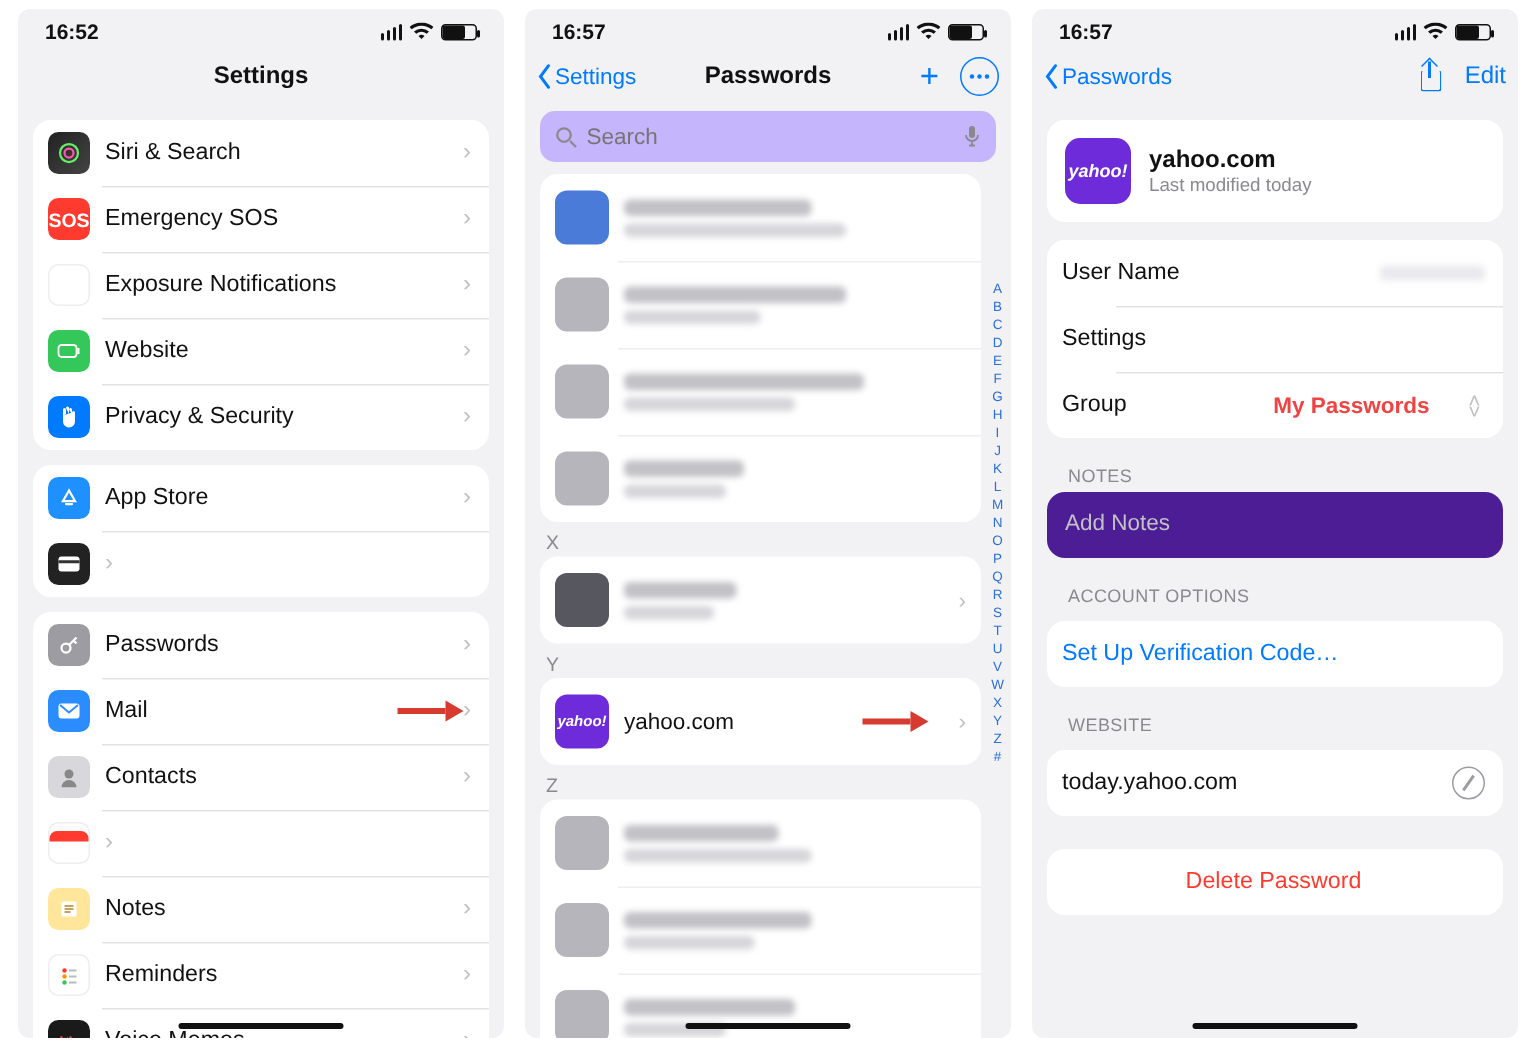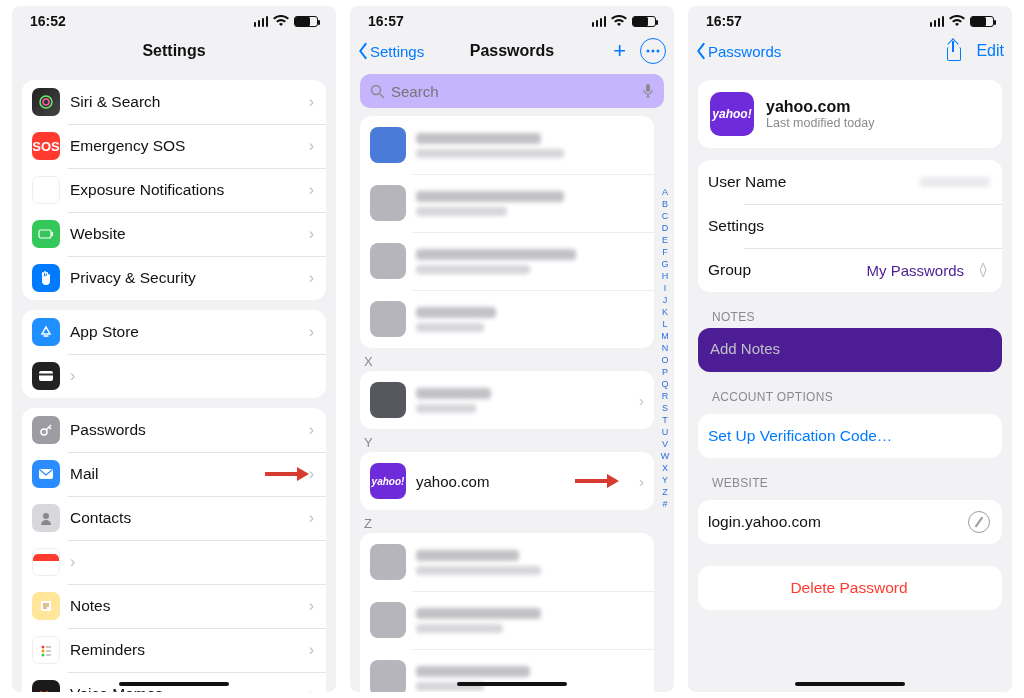--- a/index.html
+++ b/index.html
@@ -54,21 +54,21 @@
     position:relative;
   }
   .row + .row::before {
     content:""; position:absolute; left:46px; right:0; top:0; height:1px; background:#e3e3e6;
   }
   .row .icon {
     width:28px;height:28px;border-radius:7px;display:flex;align-items:center;justify-content:center;margin-right:10px;flex:none;color:#fff;font-size:13px;font-weight:700;
   }
   .row .label { flex:1; font-size:15.5px; }
   .row .chev { color:#c0c0c4; font-size:16px; }
-  .row .value { color:#4c1d95; font-size:15px; margin-right:12px; }
+  .row .value { color:#ef4444; font-size:15px; margin-right:23px;font-weight:bold; }
   .row.link .label { color:#007aff; }
   .row.danger { justify-content:center; color:#ff3b30; font-size:15.5px; }
 
   .sect-label { text-transform:uppercase; color:#8a8a8e; font-size:12px; margin:18px 24px 4px; letter-spacing:.3px; }
 
   
   .hdr-card { margin:10px 10px 0; background:#fff; border-radius:12px; padding:12px; display:flex; gap:12px; align-items:center; }
   .yahoo-ico { width:44px;height:44px;border-radius:10px;background:#6e2bd9;display:flex;align-items:center;justify-content:center;color:#fff;font-weight:700;font-style:italic;font-size:12px; }
   .hdr-card .t1 { font-weight:600; font-size:16px; }
   .hdr-card .t2 { color:#8a8a8e; font-size:12.5px; }
@@ -521,21 +521,21 @@
     <div class="sect-label">ACCOUNT OPTIONS</div>
     <div class="group">
       <div class="row link">
         <div class="label">Set Up Verification Code…</div>
       </div>
     </div>
 
     <div class="sect-label">WEBSITE</div>
     <div class="group">
       <div class="row">
-        <div class="label">login.yahoo.com</div>
+        <div class="label">today.yahoo.com</div>
         <span class="safari-ico"></span>
       </div>
     </div>
 
     <div class="group" style="margin-top:22px">
       <div class="row danger">Delete Password</div>
     </div>
   </div>
   <div class="home-ind"></div>
 </div>

